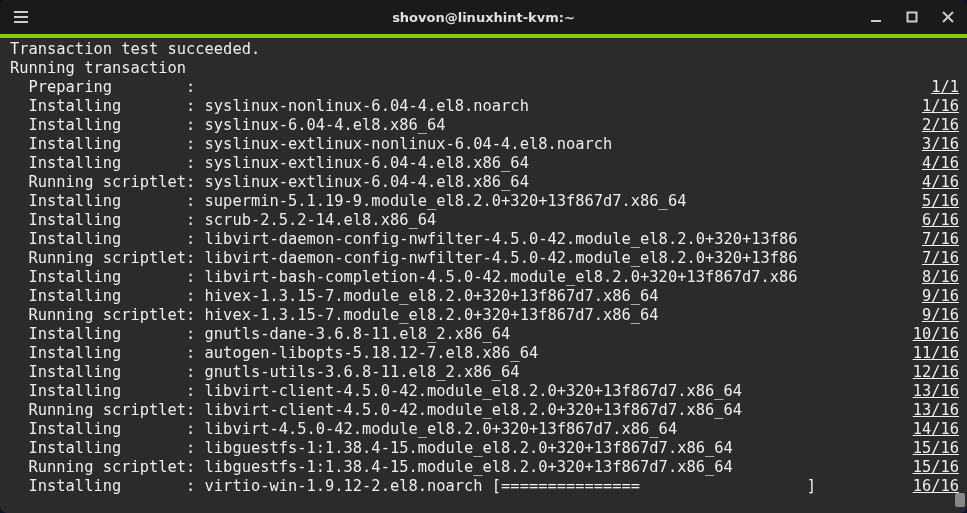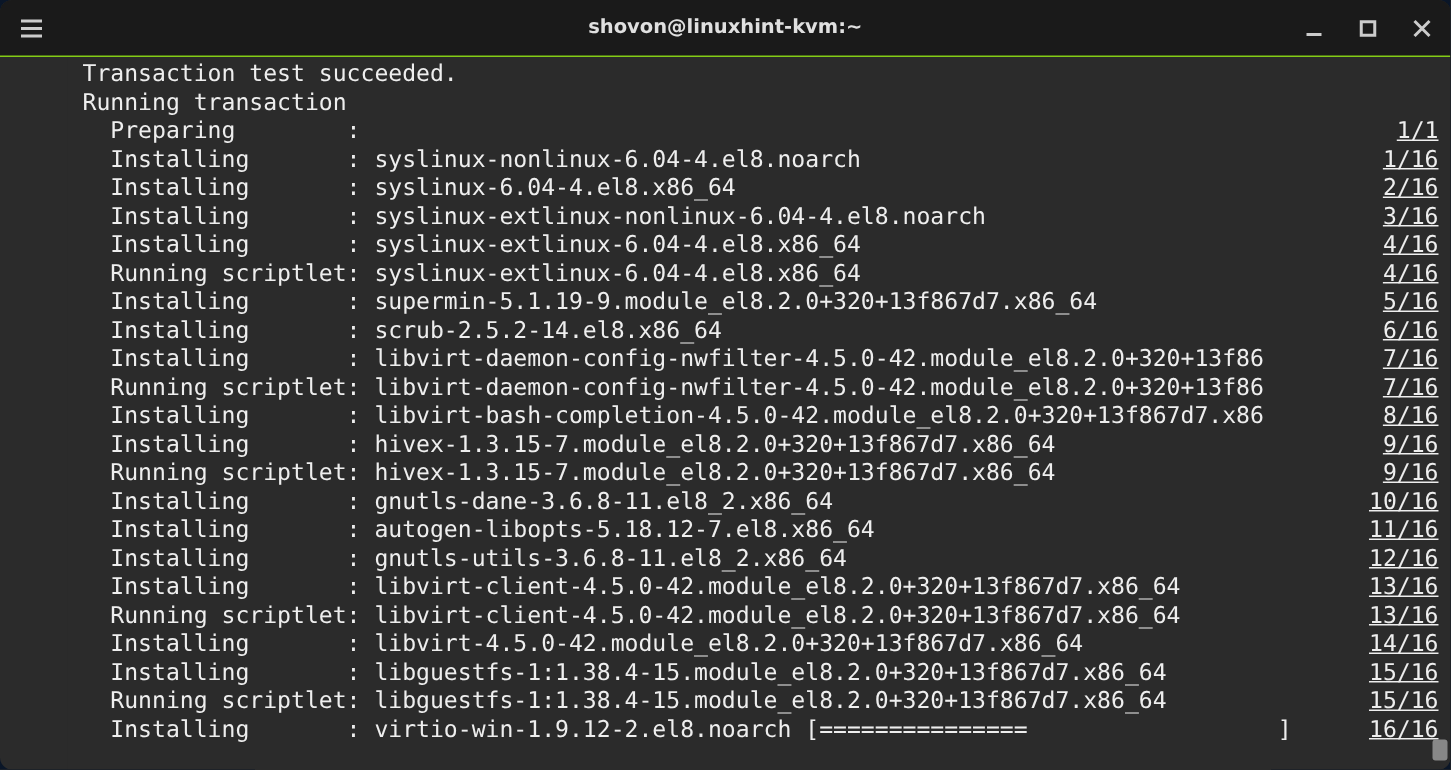--- a/index.html
+++ b/index.html
@@ -19,21 +19,21 @@
     display: flex;
     flex-direction: column;
   }
   .titlebar {
     height: 38px;
     background: #1a1a1a;
     display: flex;
     align-items: center;
     padding: 0 10px;
     position: relative;
-    border-bottom: 1px solid #84cc16;
+    border-bottom: 4px solid #84cc16;
     justify-content: flex-end;
   }
   .title {
     position: absolute;
     left: 0; right: 0;
     text-align: center;
     color: #e0e0e0;
     font-family: "DejaVu Sans", sans-serif;
     font-size: 13px;
     font-weight: bold;
@@ -62,21 +62,20 @@
   .terminal-body {
     flex: 1;
     background: #2b2b2b;
     color: #eeeeee;
     font-size: 15.4px;
     line-height: 19px;
     padding: 2px 6px 2px 10px;
     white-space: pre;
     font-family: "DejaVu Sans Mono", "Liberation Mono", monospace;
     overflow: hidden;
-    margin-left: 45px;
   }
   .line { display: flex; }
   .left { flex: 0 0 auto; }
   .right { margin-left: auto; text-align: right; padding-right: 2px; text-decoration: underline; }
   .scrollbar {
     position: absolute;
     right: 2px;
     bottom: 6px;
     width: 10px;
     height: 14px;

